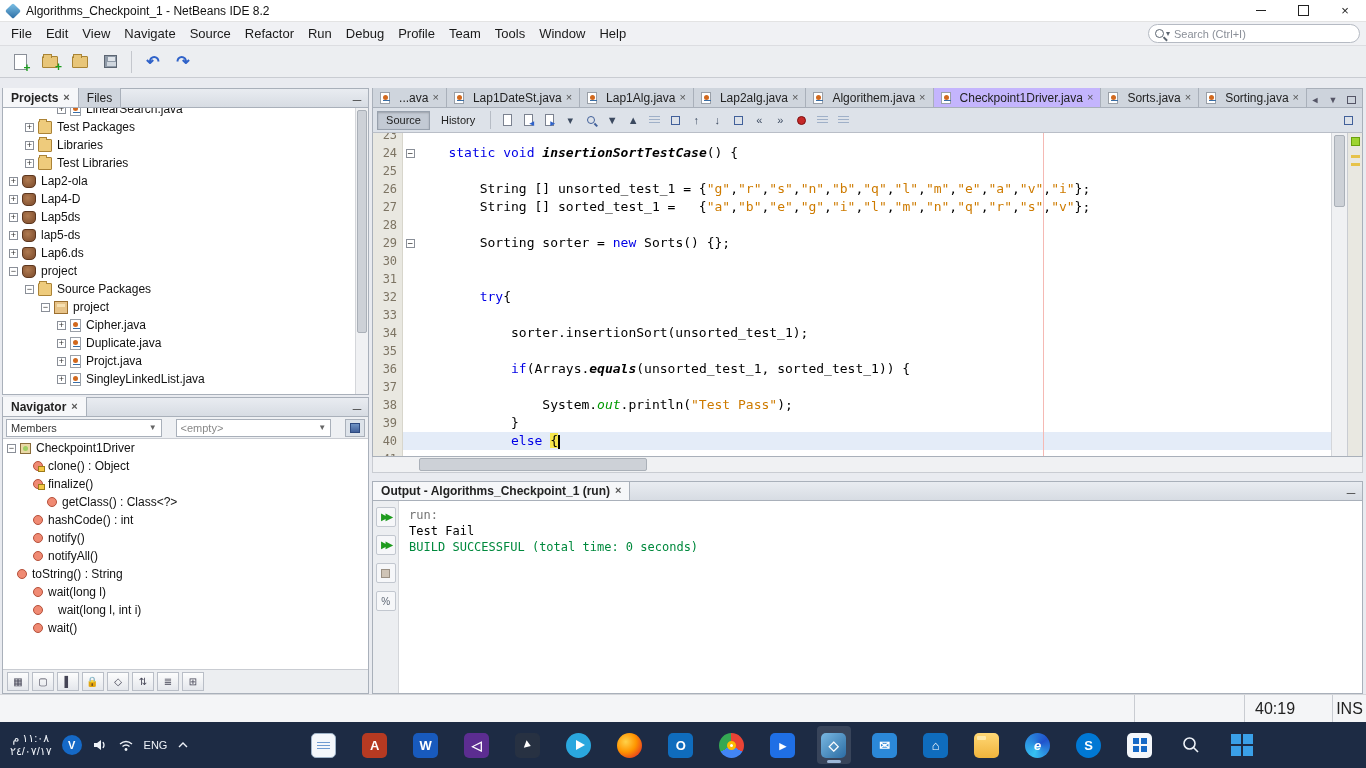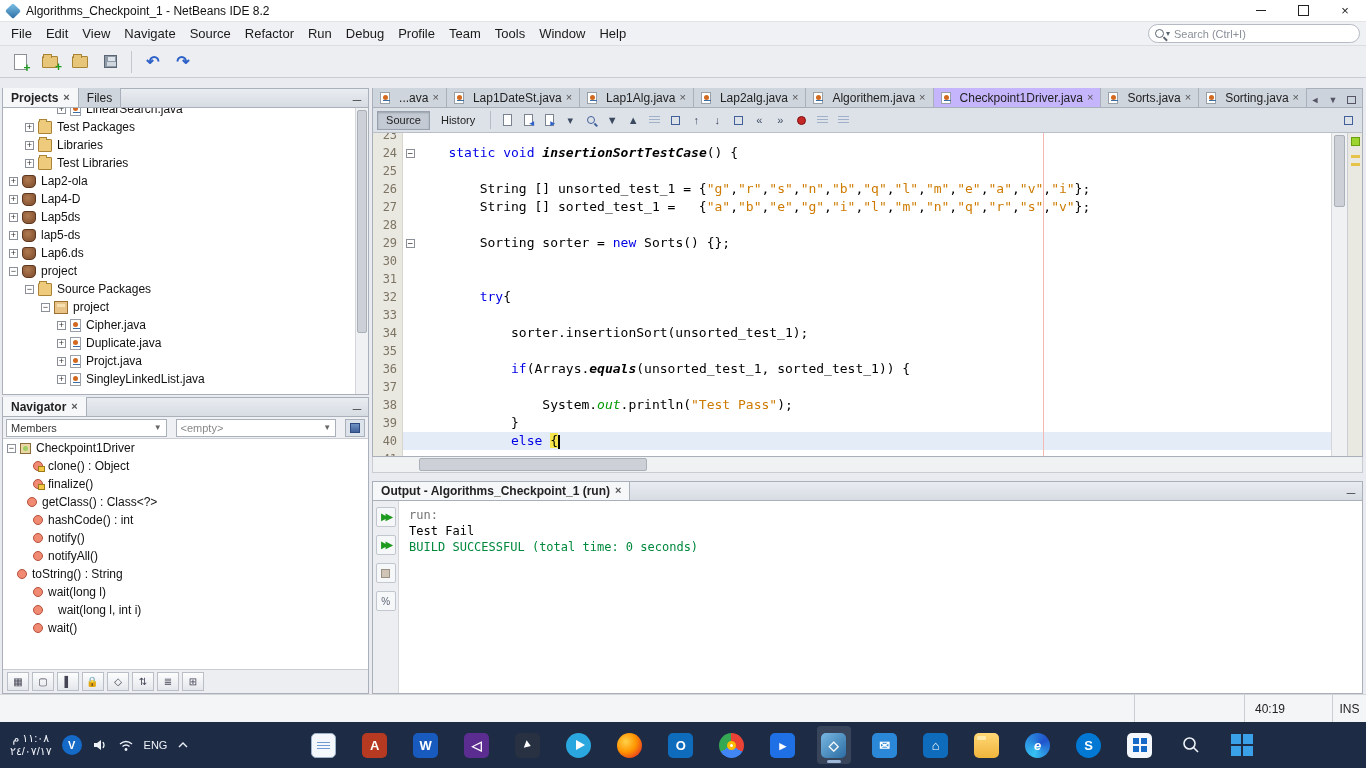--- a/index.html
+++ b/index.html
@@ -64,21 +64,21 @@
   .ti-package { background:#e7c388; border:1px solid #9c6f2f; }
   .ti-package::before { content:""; position:absolute; inset:2px 2px auto 2px; height:3px; background:#f6e0b2; }
   .ti-java { background:#fff; border:1px solid #9aa0a8; width:11px; }
   .ti-java::before { content:""; position:absolute; left:2px; top:2px; width:5px; height:5px; border-radius:50%; background:#d2691e; }
   .ti-java::after { content:""; position:absolute; left:2px; bottom:2px; width:7px; height:1px; background:#3a6ea5; }
   .tree-vscroll { position:absolute; right:0; top:0; bottom:0; width:13px; background:#f0f1f3; border-left:1px solid #d4d6da; }
   .tree-vscroll .thumb { position:absolute; top:2px; left:1px; right:1px; height:78%; background:#cdd1d7; border:1px solid #aab0b8; border-radius:2px; }
 
   
   .navigator { flex:1; margin-top:2px; }
-  .nav-filter-row { height:22px; display:flex; align-items:center; gap:9px; padding:1px 3px; background:#eef0f3; border-bottom:1px solid #c9ccd2; flex:none; }
+  .nav-filter-row { height:22px; display:flex; align-items:center; gap:14px; padding:1px 3px; background:#eef0f3; border-bottom:1px solid #c9ccd2; flex:none; }
   .nav-select { flex:1; height:18px; border:1px solid #a9b0ba; background:#fff; font-size:11px; color:#333; display:flex; align-items:center; justify-content:space-between; padding:0 4px; }
   .nav-select .sel-caret { font-size:8px; color:#666; }
   .nav-select.dim { color:#888; }
   .nav-grid-btn { width:20px; height:18px; border:1px solid #a9b0ba; background:#dde3ea; display:flex; align-items:center; justify-content:center; }
   .grid-ic { width:10px; height:10px; background:linear-gradient(#6f93c4,#41609a); border:1px solid #2d4a80; }
   .nav-tree { flex:1; overflow:hidden; background:#fff; }
   .member-icon { width:10px; height:10px; border-radius:50%; background:#f08a73; border:1px solid #b5503a; margin:0 5px 0 0; flex:none; position:relative; }
   .member-icon.protected::after { content:""; position:absolute; right:-3px; bottom:-2px; width:5px; height:4px; background:#f5c844; border:1px solid #9c7b1a; }
   .class-icon { width:11px; height:11px; background:#e9d8a6; border:1px solid #8a6d3b; margin-right:5px; flex:none; position:relative; }
   .class-icon::after { content:""; position:absolute; inset:2px; background:#9fce63; border-radius:50%; }
@@ -141,21 +141,21 @@
   .output-body { flex:1; display:flex; overflow:hidden; }
   .out-btncol { width:26px; flex:none; background:#eceef1; border-right:1px solid #d4d6da; display:flex; flex-direction:column; align-items:center; padding-top:6px; gap:8px; }
   .out-btn { width:20px; height:20px; display:flex; align-items:center; justify-content:center; border:1px solid #c2c7cf; background:#f6f7f9; border-radius:2px; }
   .dbl-play { color:#1e9b1e; font-size:10px; letter-spacing:-3px; line-height:1; }
   .stop-sq { width:9px; height:9px; background:#cfc4b6; border:1px solid #9b9184; }
   .pct-ic { font-size:10px; color:#5c6572; }
   .out-lines { flex:1; font-family:"DejaVu Sans Mono",monospace; font-size:12px; padding:6px 0 0 10px; line-height:16px; background:#fff; }
 
   
   .statusbar { position:absolute; left:0; right:0; bottom:46px; height:28px; background:#f4f5f7; border-top:1px solid #d4d6da; display:flex; align-items:stretch; justify-content:flex-end; }
-  .sb-cell { border-left:1px solid #c9ccd2; display:flex; align-items:center; padding:0 10px; font-size:12px; color:#222; }
+  .sb-cell { border-left:1px solid #c9ccd2; display:flex; align-items:center; padding:0 10px; font-size:16px; color:#222; }
   .sb-empty { width:110px; }
   .sb-caret-pos { width:88px; justify-content:flex-start; }
   .sb-ins { width:34px; justify-content:center; }
 
   
   .taskbar { position:absolute; left:0; right:0; bottom:0; height:46px; background:#1d2b44; display:flex; align-items:center; color:#fff; }
   .tray { display:flex; align-items:center; gap:10px; padding:0 10px; flex:none; }
   .clock { text-align:center; font-size:11px; line-height:13px; color:#eef2f8; }
   .v-badge { width:20px; height:20px; border-radius:50%; background:#1569c7; display:flex; align-items:center; justify-content:center; font-size:11px; font-weight:bold; color:#fff; }
   .tray svg { display:block; }
@@ -388,21 +388,21 @@
               <span>Checkpoint1Driver</span>
             </div>
             <div class="trow" style="padding-left: 30px;">
               <span class="member-icon protected"></span>
               <span>clone() : Object</span>
             </div>
             <div class="trow" style="padding-left: 30px;">
               <span class="member-icon protected"></span>
               <span>finalize()</span>
             </div>
-            <div class="trow" style="padding-left: 24px;">
+            <div class="trow" style="padding-left: 44px;">
               <span class="member-icon"></span>
               <span>getClass() : Class&lt;?&gt;</span>
             </div>
             <div class="trow" style="padding-left: 30px;">
               <span class="member-icon"></span>
               <span>hashCode() : int</span>
             </div>
             <div class="trow" style="padding-left: 30px;">
               <span class="member-icon"></span>
               <span>notify()</span>

